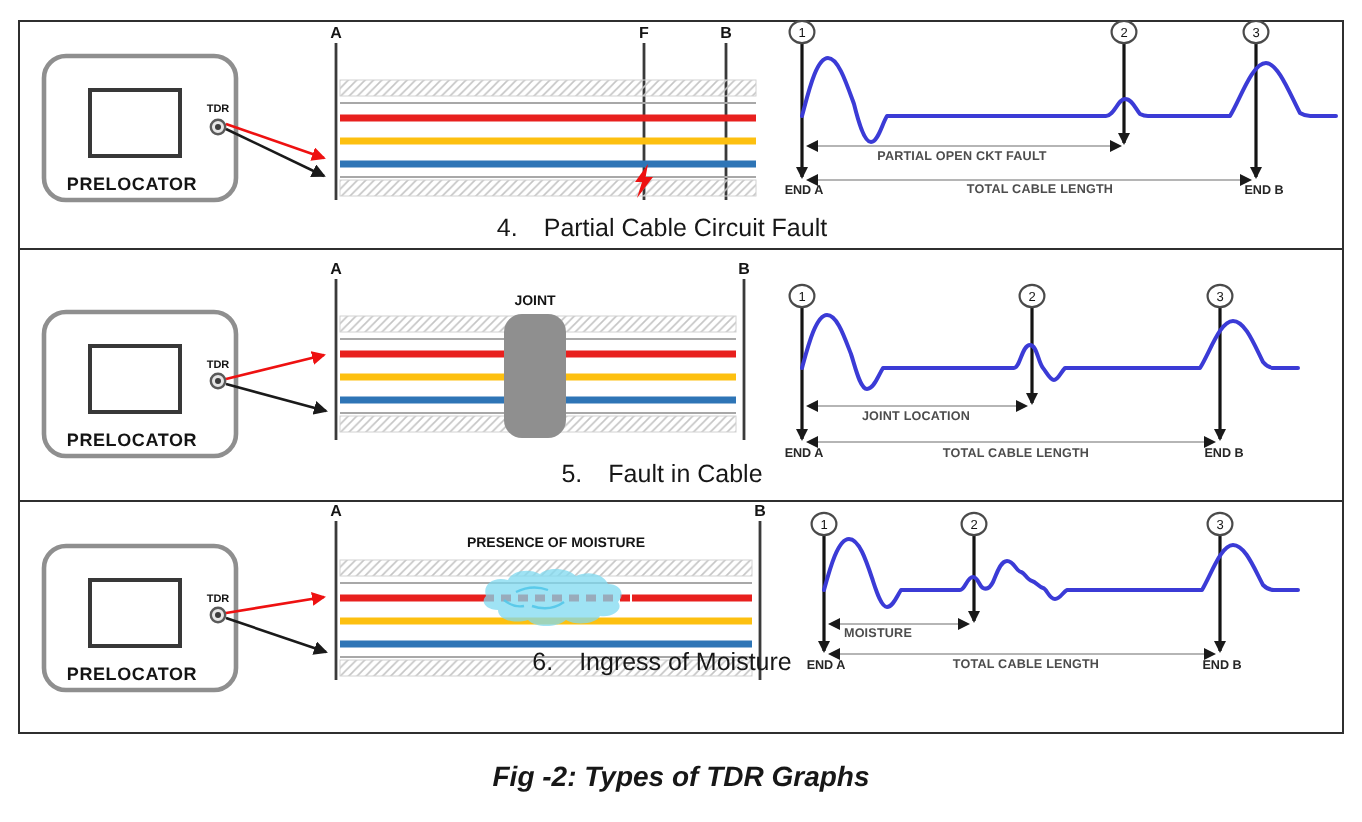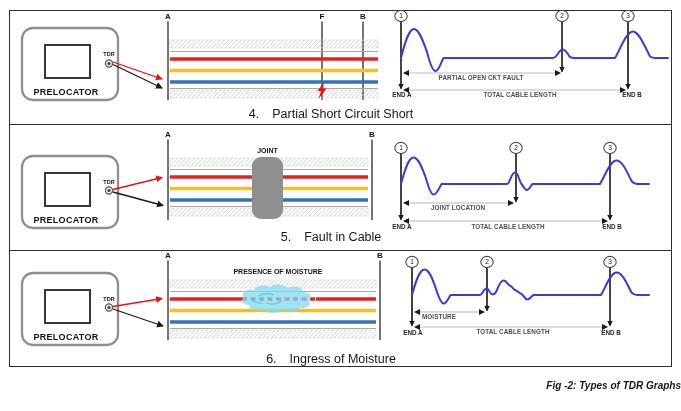--- a/index.html
+++ b/index.html
@@ -5,22 +5,22 @@
   html,body{margin:0;padding:0;background:#ffffff;}
   .canvas{position:relative;width:681px;height:411px;background:#fff;overflow:hidden;
           font-family:"Liberation Sans",sans-serif;}
   .fig-border{position:absolute;left:8.5px;top:10px;width:663px;height:357px;
               border:1.6px solid #2f2f2f;box-sizing:border-box;}
   .divider{position:absolute;left:8.5px;width:663px;height:1.5px;background:#2f2f2f;}
   .row-svg{position:absolute;left:10px;}
   .row-caption{position:absolute;left:0;width:662px;text-align:center;
                font-size:12.5px;color:#171717;}
   .cap-num{margin-right:13px;}
-  .fig-caption{position:absolute;left:0;width:681px;text-align:right;
-               font-style:italic;font-weight:600;font-size:10px;color:#171717;}
+  .fig-caption{position:absolute;left:0;width:681px;text-align:center;
+               font-style:italic;font-weight:600;font-size:14px;color:#171717;}
 
   
   text{font-family:"Liberation Sans",sans-serif;}
   .lbl-pt{font-size:8px;font-weight:bold;fill:#141414;text-anchor:middle;}
   .lbl-tdr{font-size:5.5px;font-weight:bold;fill:#141414;text-anchor:middle;}
   .lbl-dev{font-size:9px;font-weight:bold;fill:#141414;text-anchor:middle;letter-spacing:.3px;}
   .lbl-joint{font-size:7px;font-weight:bold;fill:#141414;text-anchor:middle;}
   .lbl-num{font-size:6.5px;fill:#141414;text-anchor:middle;}
   .lbl-span{font-size:6.3px;font-weight:bold;fill:#4d4d4d;text-anchor:middle;letter-spacing:.1px;}
   .lbl-end{font-size:6.3px;font-weight:bold;fill:#262626;text-anchor:middle;}
@@ -260,22 +260,22 @@
       <line class="dim" x1="415" y1="312" x2="484" y2="312" marker-start="url(#r3a)" marker-end="url(#r3a)"></line>
       <text class="lbl-span" x="439" y="318.5">MOISTURE</text>
       <line class="dim" x1="415" y1="327" x2="607" y2="327" marker-start="url(#r3a)" marker-end="url(#r3a)"></line>
       <text class="lbl-end" x="413" y="334.5">END A</text>
       <text class="lbl-span" x="513" y="334">TOTAL CABLE LENGTH</text>
       <text class="lbl-end" x="611" y="334.5">END B</text>
     </g>
   </svg>
 
   <div class="row-caption" style="top:107px">
-    <span class="cap-num">4.</span><span>Partial Short Circuit Short</span>
+    <span class="cap-num">4.</span><span>Partial Cable Circuit Fault</span>
   </div>
   <div class="row-caption" style="top:230px">
     <span class="cap-num">5.</span><span>Fault in Cable</span>
   </div>
-  <div class="row-caption" style="top:352px">
+  <div class="row-caption" style="top:324px">
     <span class="cap-num">6.</span><span>Ingress of Moisture</span>
   </div>
   <div class="fig-caption" style="top:380px">Fig -2: Types of TDR Graphs</div>
 </div>
 
 </body></html>

